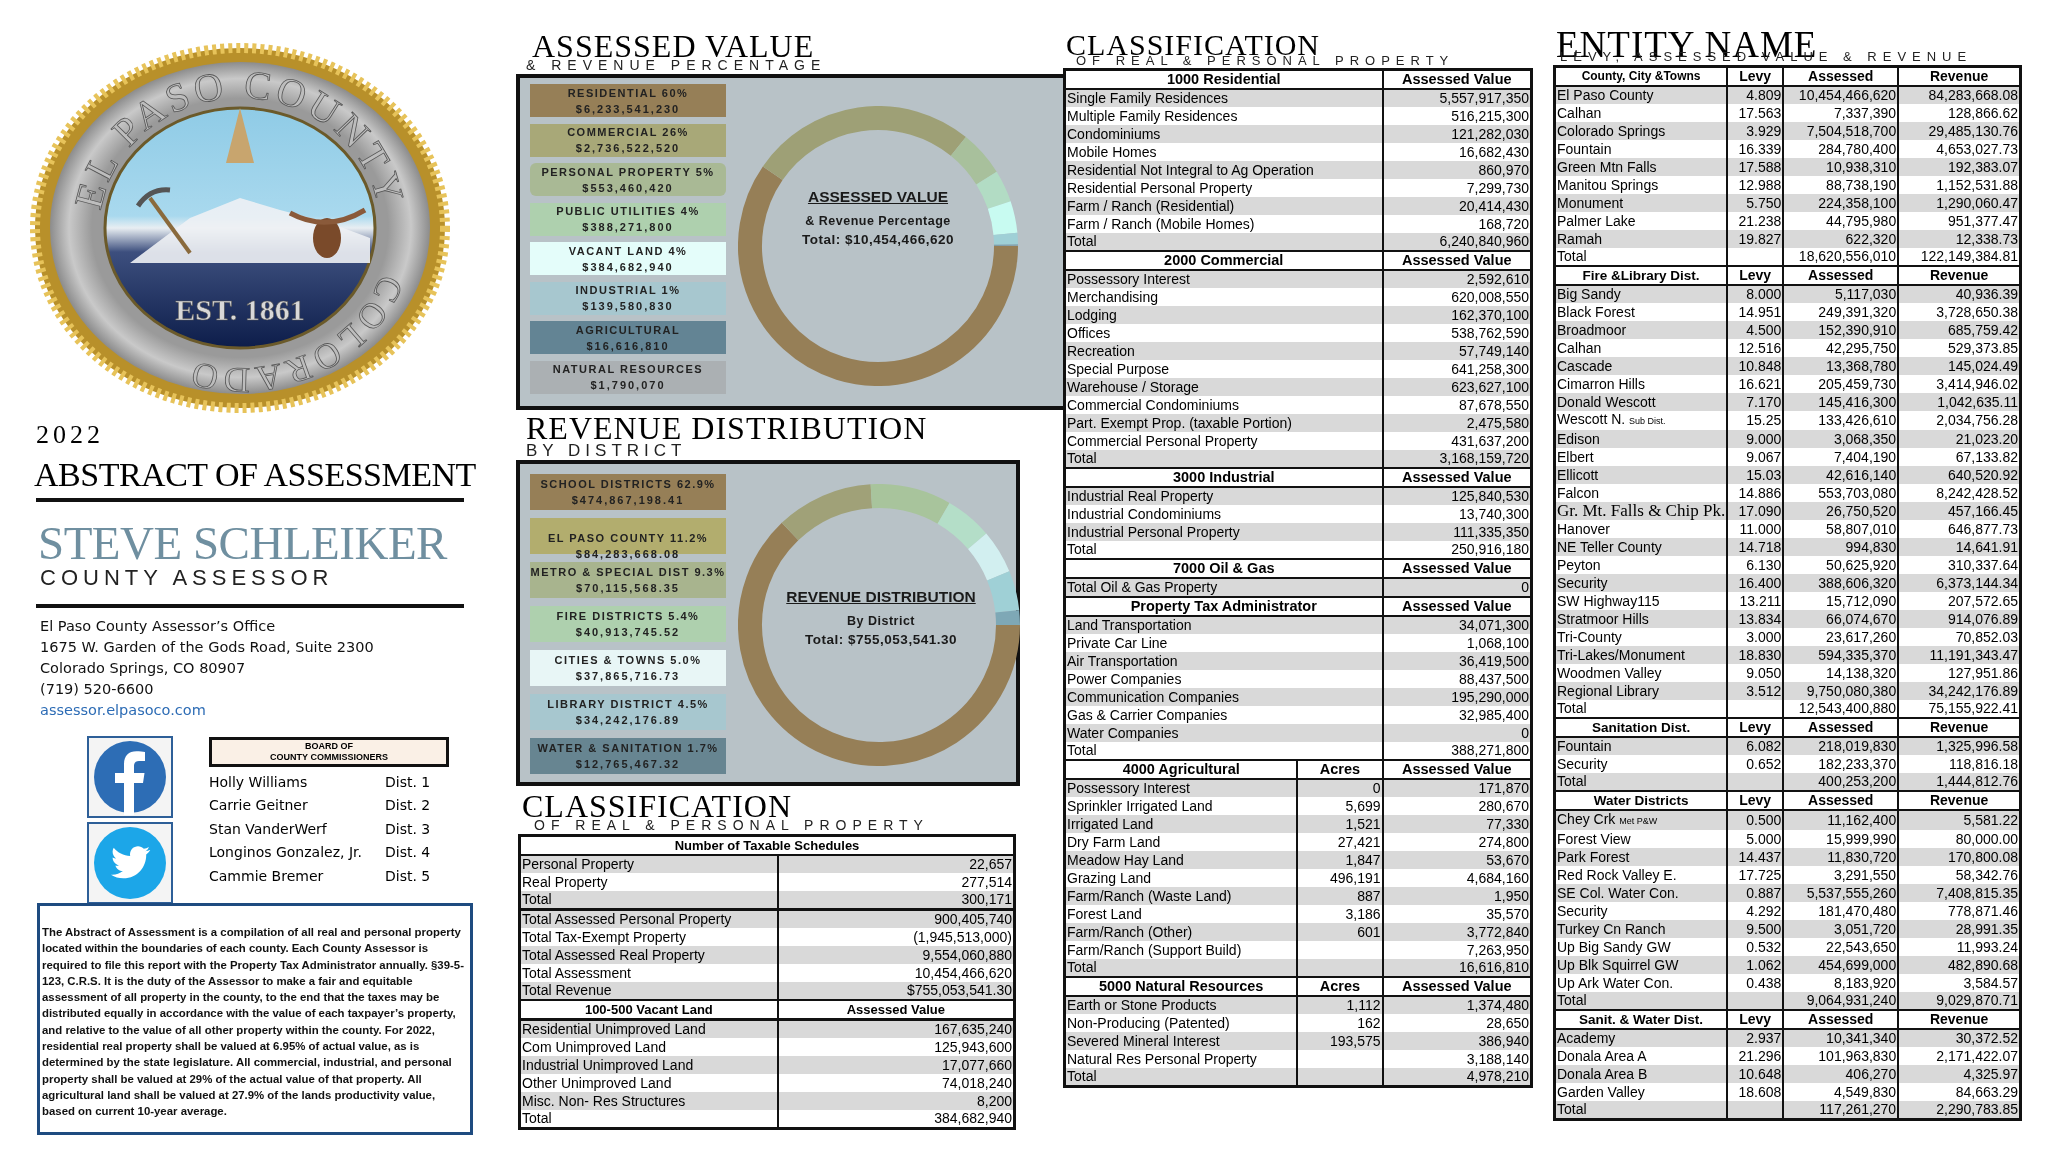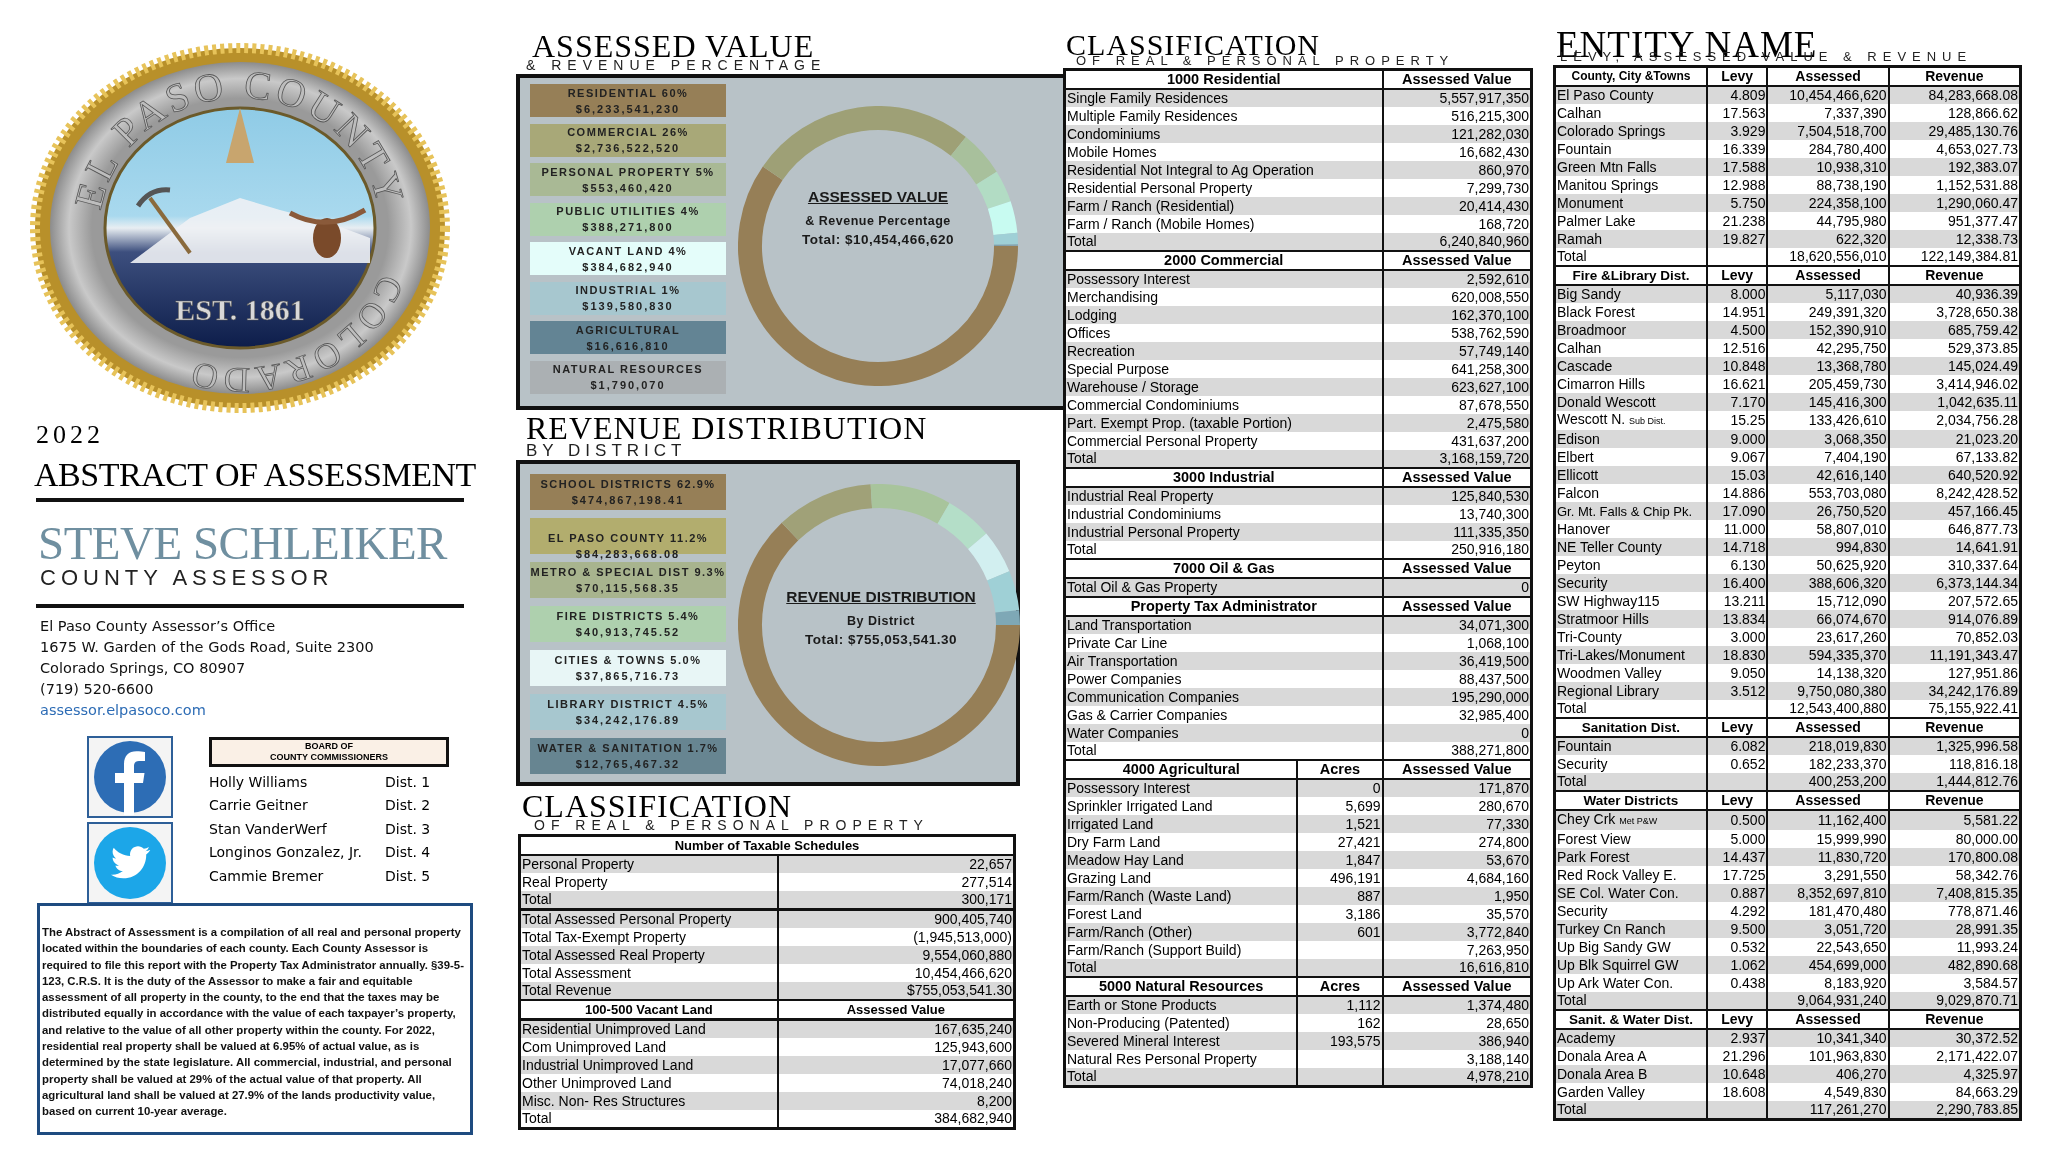--- a/index.html
+++ b/index.html
@@ -159,21 +159,21 @@
 <div class="abs panel" style="left:516px; top:74px; width:584px; height:336px;padding-left:28px;">
   <div id="legend-a">
       <div class="legend-item" style="top: 6px; height: 33px; background: rgb(150, 127, 87); padding-top: 0.5px;">
         <div>RESIDENTIAL 60%</div>
         <div style="letter-spacing: 2px;">$6,233,541,230</div>
       </div>
       <div class="legend-item" style="top: 45.5px; height: 33px; background: rgb(168, 168, 120); padding-top: 0.5px;">
         <div>COMMERCIAL 26%</div>
         <div style="letter-spacing: 2px;">$2,736,522,520</div>
       </div>
-      <div class="legend-item" style="top: 85px; height: 33px; background: rgb(169, 185, 149); padding-top: 0.5px;">
+      <div class="legend-item" style="top: 85px; height: 33px; background: rgb(169, 185, 149); padding-top: 0.5px; border-radius: 6px;">
         <div>PERSONAL PROPERTY 5%</div>
         <div style="letter-spacing: 2px;">$553,460,420</div>
       </div>
       <div class="legend-item" style="top: 124.5px; height: 33px; background: rgb(174, 208, 174); padding-top: 0.5px;">
         <div>PUBLIC UTILITIES 4%</div>
         <div style="letter-spacing: 2px;">$388,271,800</div>
       </div>
       <div class="legend-item" style="top: 164px; height: 33px; background: rgb(228, 253, 250); padding-top: 0.5px;">
         <div>VACANT LAND 4%</div>
         <div style="letter-spacing: 2px;">$384,682,940</div>
@@ -747,21 +747,21 @@
         <td class="num">42,616,140</td>
         <td class="num">640,520.92</td>
       </tr>
       <tr class="w">
         <td><span>Falcon</span></td>
         <td class="num">14.886</td>
         <td class="num">553,703,080</td>
         <td class="num">8,242,428.52</td>
       </tr>
       <tr class="g">
-        <td><span style="font-size: 13px;">Gr. Mt. Falls &amp; Chip Pk.</span></td>
+        <td><span style="font-size: 17px; font-family: Liberation Serif, serif;">Gr. Mt. Falls &amp; Chip Pk.</span></td>
         <td class="num">17.090</td>
         <td class="num">26,750,520</td>
         <td class="num">457,166.45</td>
       </tr>
       <tr class="w">
         <td><span>Hanover</span></td>
         <td class="num">11.000</td>
         <td class="num">58,807,010</td>
         <td class="num">646,877.73</td>
       </tr>
@@ -875,21 +875,21 @@
       </tr>
       <tr class="w">
         <td><span>Red Rock Valley E.</span></td>
         <td class="num">17.725</td>
         <td class="num">3,291,550</td>
         <td class="num">58,342.76</td>
       </tr>
       <tr class="g">
         <td><span>SE Col. Water Con.</span></td>
         <td class="num">0.887</td>
-        <td class="num">8,352,697,810</td>
+        <td class="num">5,537,555,260</td>
         <td class="num">7,408,815.35</td>
       </tr>
       <tr class="w">
         <td><span>Security</span></td>
         <td class="num">4.292</td>
         <td class="num">181,470,480</td>
         <td class="num">778,871.46</td>
       </tr>
       <tr class="g">
         <td><span>Turkey Cn Ranch</span></td>

